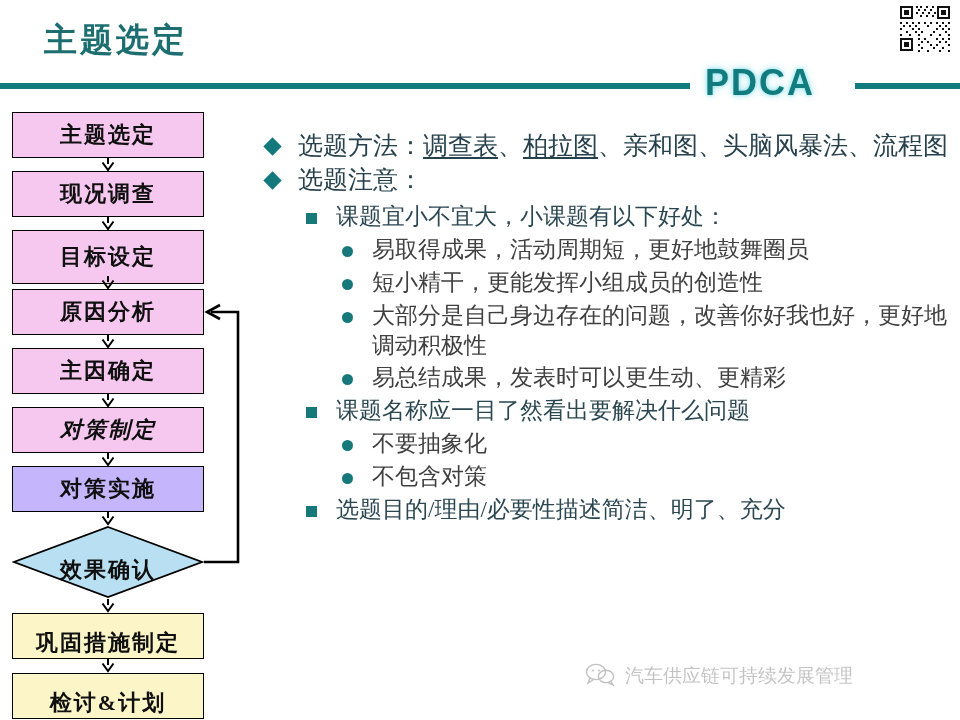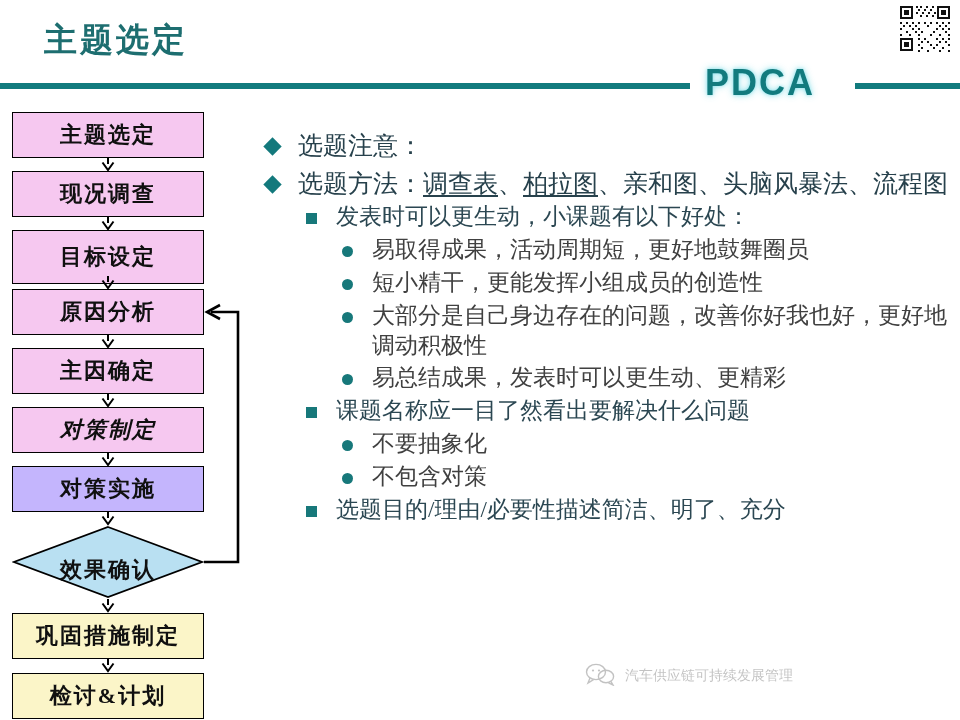--- a/index.html
+++ b/index.html
@@ -71,21 +71,21 @@
     justify-content: center;
     font-family: "Liberation Serif", "DejaVu Serif", serif;
     font-size: 22px;
     font-weight: 700;
     color: #101010;
     letter-spacing: 2px;
     white-space: nowrap;
   }
   .fc-pink  { background: #f6c8f0; }
   .fc-green { background: #c4b5fd; }
-  .fc-yellow{ background: #fbf5c8; }
+  .fc-yellow{ background: #fbf5c8; align-items: flex-end; }
 
   .fc-diamond-wrap {
     position: absolute;
     left: 12px;
     width: 192px;
   }
   .fc-diamond-wrap svg { display: block; }
   .fc-diamond-label {
     position: absolute;
     left: 0; top: 8px;
@@ -170,21 +170,21 @@
   #watermark {
     position: absolute;
     left: 585px; top: 662px;
     display: flex;
     align-items: center;
     gap: 10px;
     opacity: 0.30;
   }
   #watermark .wm-text {
     font-family: "Liberation Sans", "DejaVu Sans", sans-serif;
-    font-size: 14px;
+    font-size: 19px;
     color: #3a3a3a;
     white-space: nowrap;
   }
 </style>
 </head>
 <body>
 
 <div id="slide-title">主题选定</div>
 <div id="rule-left"></div>
 <div id="rule-right"></div>
@@ -368,33 +368,33 @@
   </div>
 
   <svg id="feedback-loop" viewBox="0 0 60 375" xmlns="http://www.w3.org/2000/svg">
     <path d="M9 267 L43 267 L43 17 L16 17" stroke="#000000" stroke-width="2.6" fill="none"></path>
     <path d="M25 10 L12 17 L25 24" stroke="#000000" stroke-width="2.6" fill="none" stroke-linejoin="miter"></path>
   </svg>
 </div>
 
 <div id="content">
 
+  <div class="lvl1">
+    <span class="bullet-diamond"></span>
+    <span>选题方法：</span><span class="underlined">调查表</span><span>、</span><span class="underlined">柏拉图</span><span>、亲和图、头脑风暴法、流程图</span>
+  </div>
+
   <div class="lvl1" style="margin-bottom:6px;">
     <span class="bullet-diamond"></span>
     <span>选题注意：</span>
   </div>
 
-  <div class="lvl1">
-    <span class="bullet-diamond"></span>
-    <span>选题方法：</span><span class="underlined">调查表</span><span>、</span><span class="underlined">柏拉图</span><span>、亲和图、头脑风暴法、流程图</span>
-  </div>
-
   <div class="lvl2">
     <span class="bullet-square"></span>
-    <span>发表时可以更生动，小课题有以下好处：</span>
+    <span>课题宜小不宜大，小课题有以下好处：</span>
   </div>
 
   <div class="lvl3">
     <span class="bullet-dot"></span>
     <span>易取得成果，活动周期短，更好地鼓舞圈员</span>
   </div>
 
   <div class="lvl3">
     <span class="bullet-dot"></span>
     <span>短小精干，更能发挥小组成员的创造性</span>

